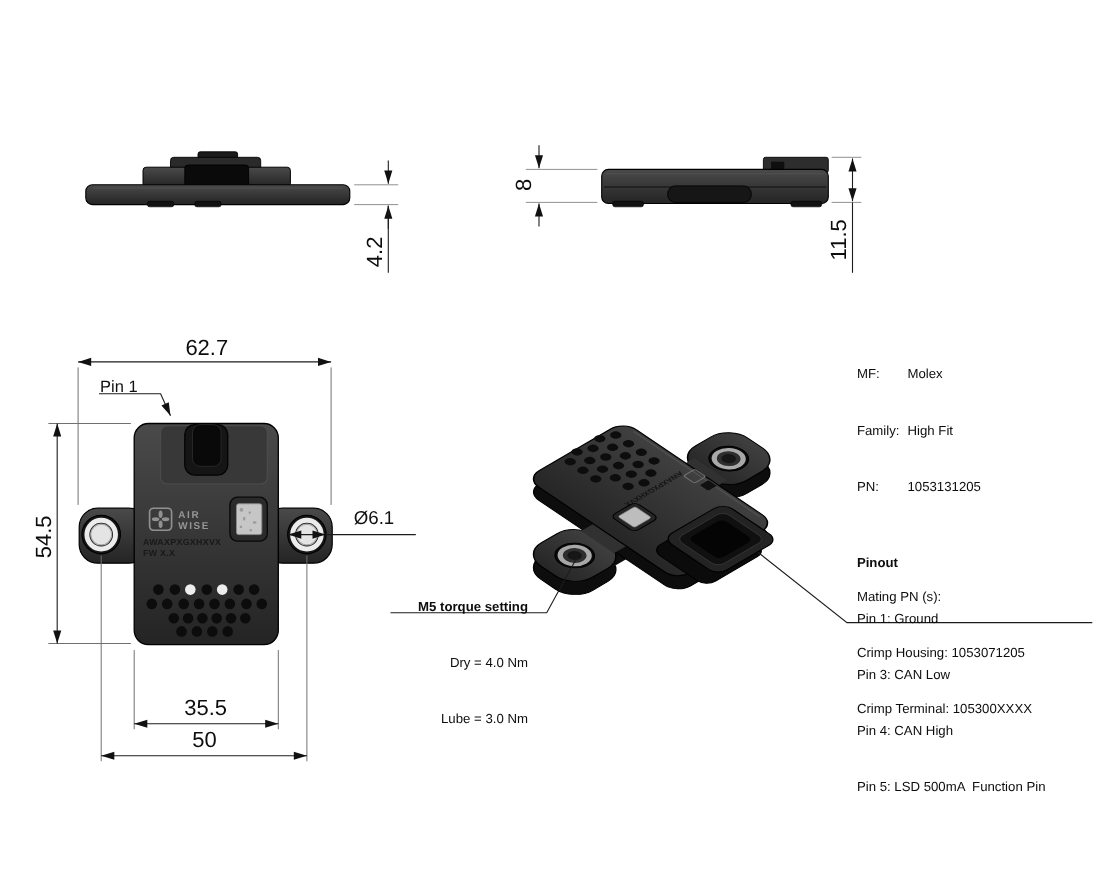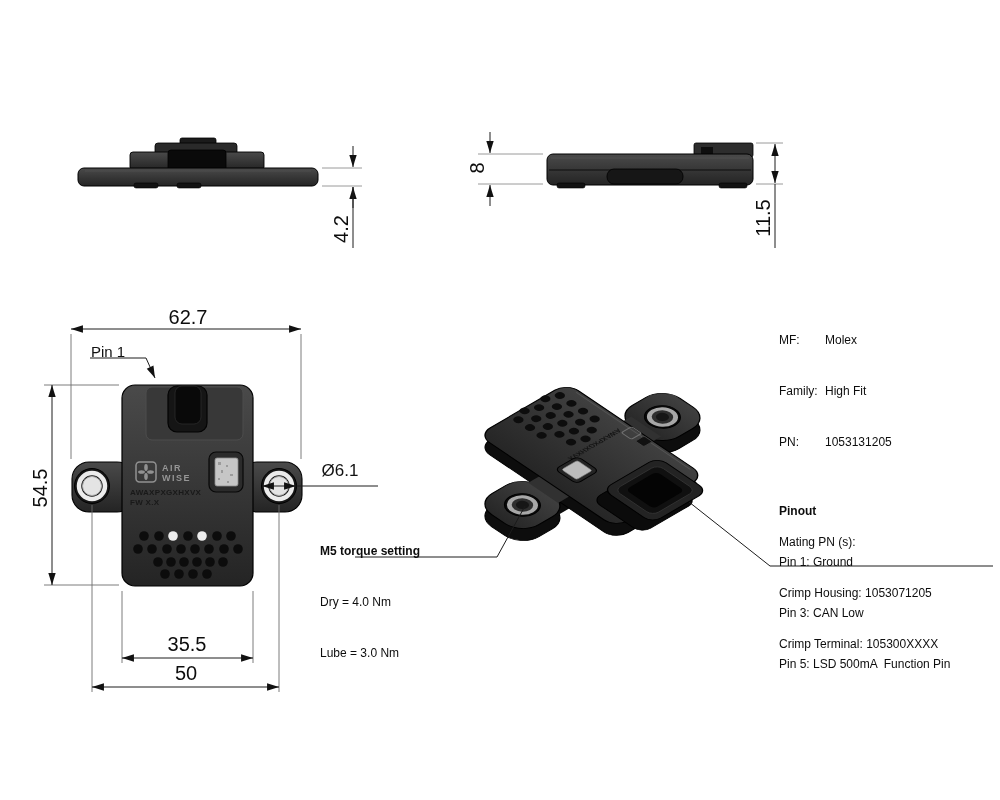--- a/index.html
+++ b/index.html
@@ -8,21 +8,21 @@
   .txt{position:absolute;color:#111;white-space:pre;}
   .dim{font-size:20px;color:#0d0d0d;}
   .ctr{text-align:center;}
   .rot{transform:rotate(-90deg);transform-origin:center;}
   .box100{width:100px;height:20px;line-height:20px;}
   .note{font-size:12px;line-height:17px;color:#0d0d0d;}
   .bold{font-weight:bold;}
   .crow{display:flex;}
   .clabel{width:46px;}
   .rightcol{width:218px;}
-  .torque{width:160px;}
+  .torque{width:160px;text-align:right;}
   .spacer{height:15px;}
   .brand{letter-spacing:1.5px;color:#969696;font-size:9px;font-weight:600;}
   .engrave{font-size:8px;font-weight:bold;color:#191919;letter-spacing:.3px;}
   .pin1{font-size:15px;}
 </style>
 </head>
 <body>
 
 <svg id="canvas" width="1000" height="800" viewBox="0 0 1000 800">
   <defs>
@@ -305,14 +305,15 @@
   <div class="spacer"></div>
   <div>Mating PN (s):</div>
   <div>Crimp Housing: 1053071205</div>
   <div>Crimp Terminal: 105300XXXX</div>
 </div>
 
 <div class="txt note rightcol" style="left:779px;top:469px;">
   <div class="bold">Pinout</div>
   <div>Pin 1: Ground</div>
   <div>Pin 3: CAN Low</div>
+  <div>Pin 4: CAN High</div>
   <div>Pin 5: LSD 500mA  Function Pin</div>
 </div>
 
 </body></html>

